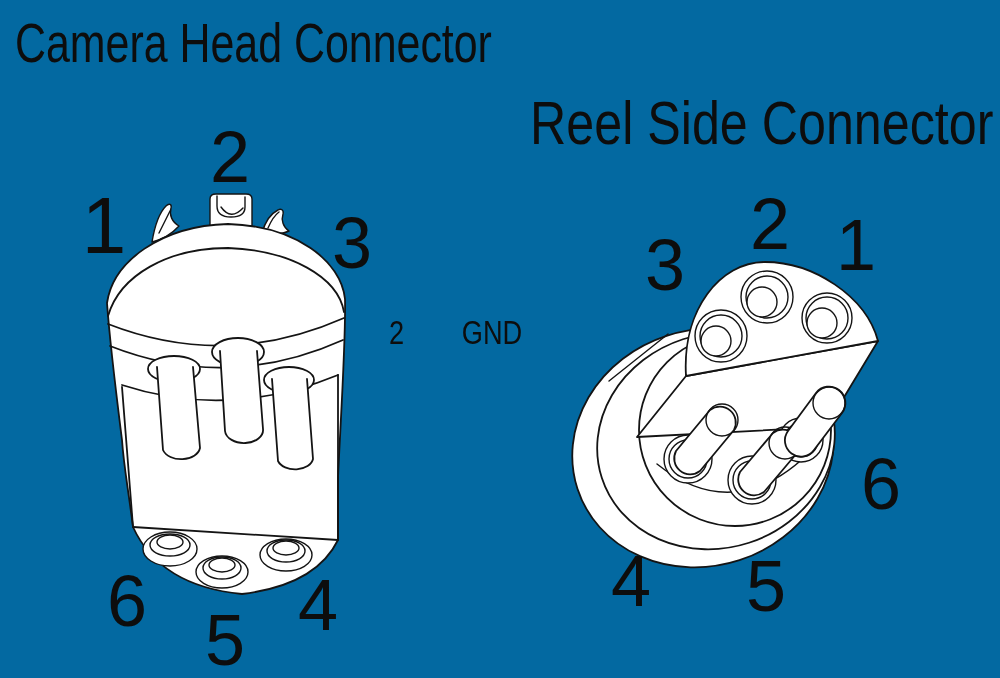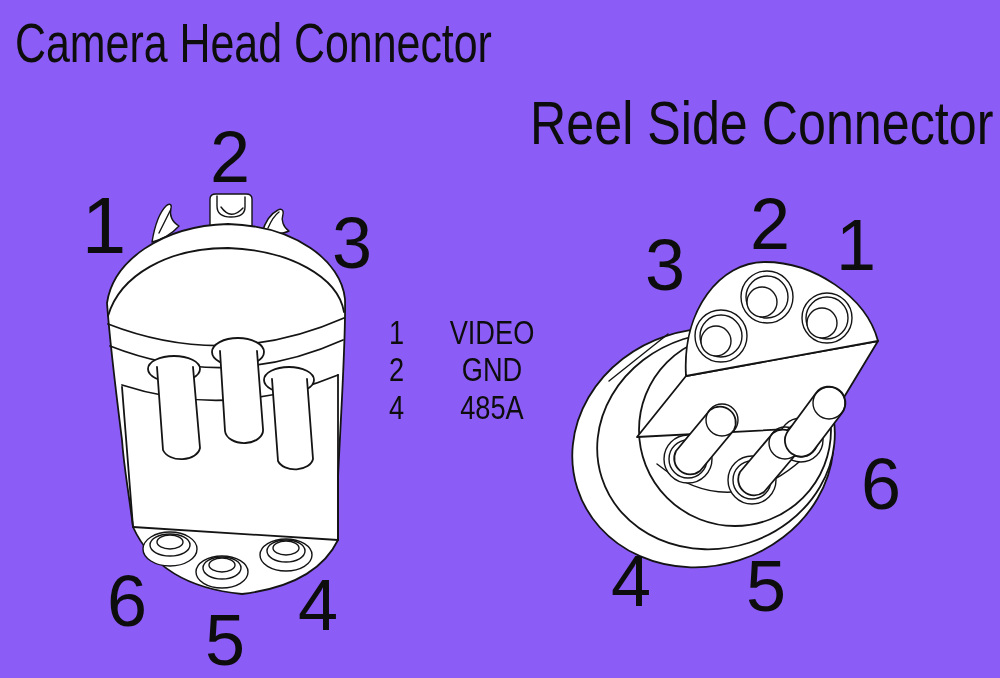--- a/index.html
+++ b/index.html
@@ -1,19 +1,19 @@
 <!DOCTYPE html>
 <html><head>
 <meta charset="utf-8">
 <style>
   html,body{margin:0;padding:0;background:#fff;}
   #page{
     position:relative;
     width:1000px;height:678px;
-    background:#8b5cf6;
+    background:#0369a1;
     font-family:"Liberation Sans", sans-serif;
     color:#111;
     overflow:hidden;
   }
   .title{
     position:absolute;
     white-space:nowrap;
     line-height:1;
     color:#0d0d0d;
     transform-origin:left top;
@@ -175,23 +175,17 @@
 
   <div class="pin-num" style="left:856px;top:245px;">1</div>
   <div class="pin-num" style="left:770px;top:224px;">2</div>
   <div class="pin-num" style="left:665px;top:265px;">3</div>
   <div class="pin-num" style="left:631px;top:581px;">4</div>
   <div class="pin-num" style="left:766px;top:586px;">5</div>
   <div class="pin-num" style="left:881px;top:484px;">6</div>
 
   <div id="legend">
     <div class="legend-row">
-      <span class="legend-pin">1</span><span class="legend-signal">VIDEO</span>
-    </div>
-    <div class="legend-row">
       <span class="legend-pin">2</span><span class="legend-signal">GND</span>
-    </div>
-    <div class="legend-row">
-      <span class="legend-pin">4</span><span class="legend-signal">485A</span>
     </div>
   </div>
 
 </div>
 
 </body></html>

